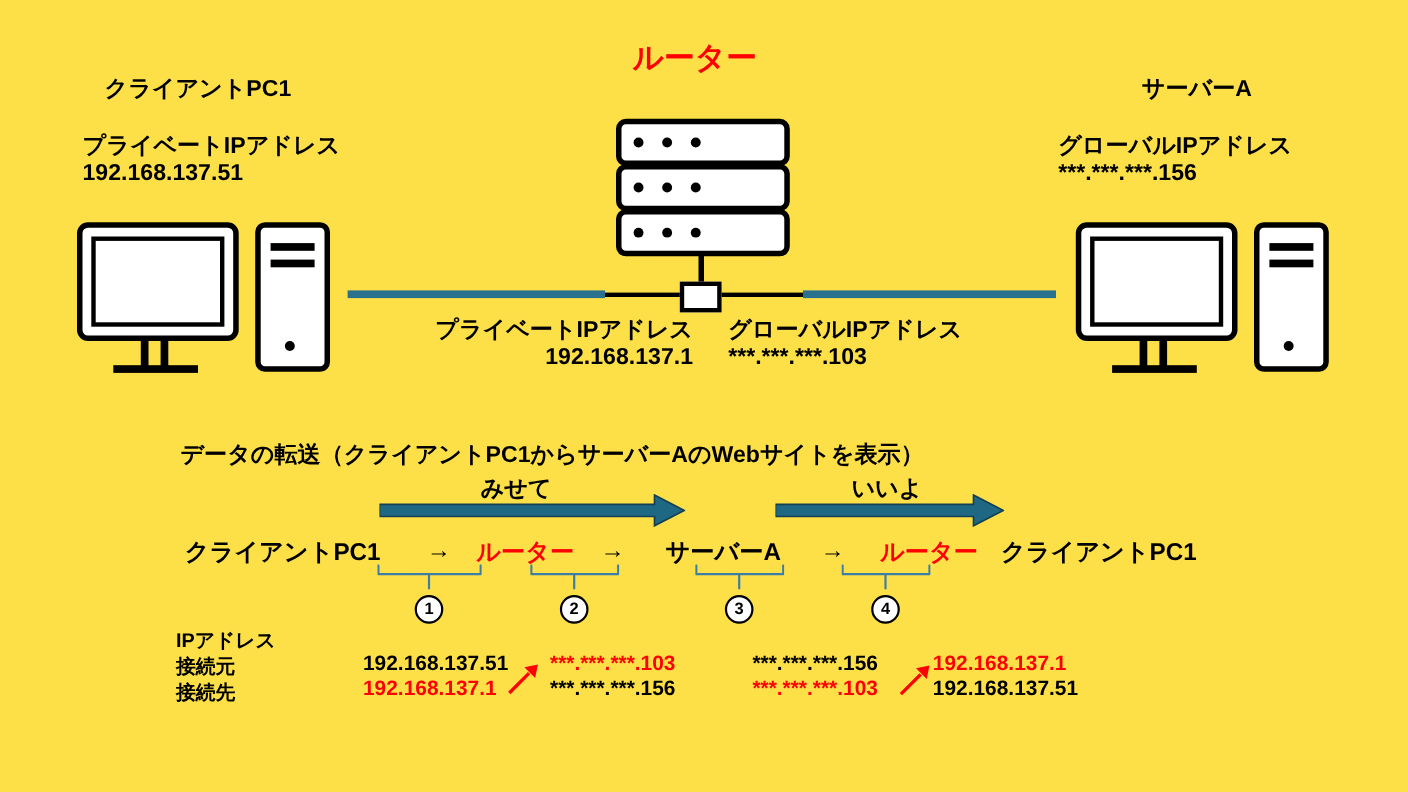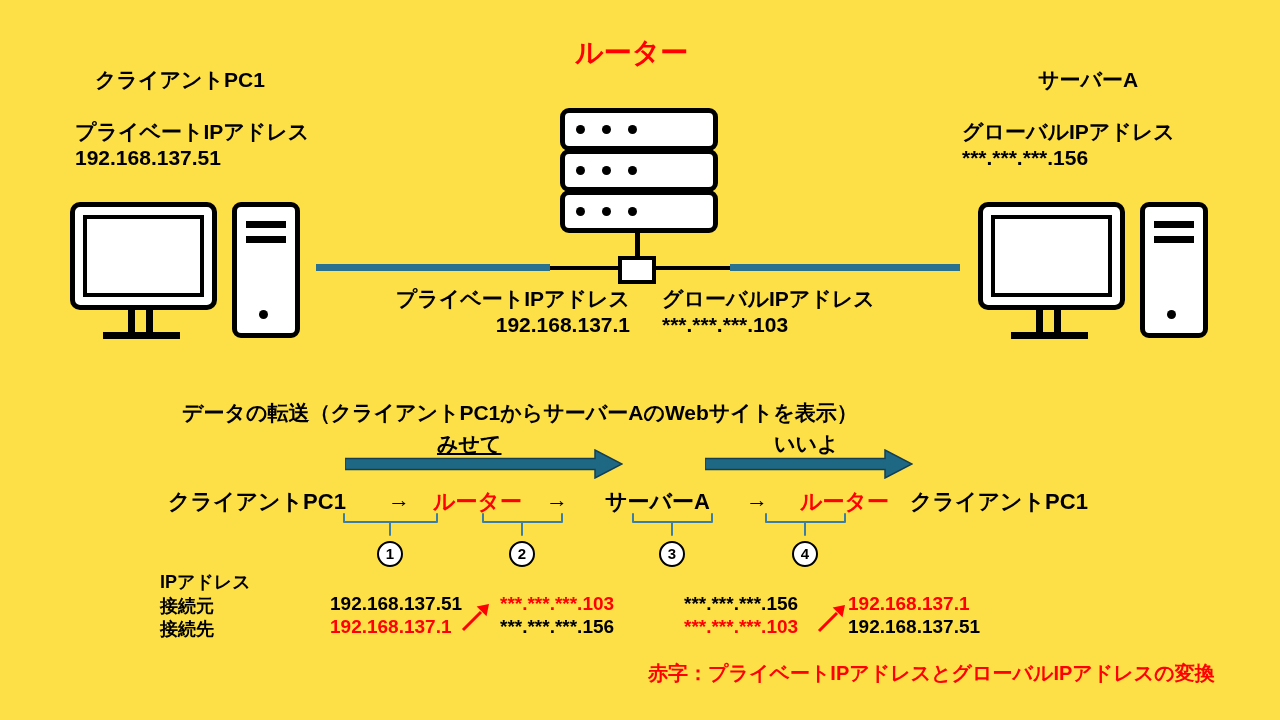--- a/index.html
+++ b/index.html
@@ -105,23 +105,23 @@
   <div class="teal-line" style="left:316px;width:234px;"></div>
   <div class="black-line" style="left:550px;width:68px;"></div>
   <div class="black-line" style="left:656px;width:74px;"></div>
   <div class="teal-line" style="left:730px;width:230px;"></div>
 
   <div class="abs t21 right" style="right:650px;top:285px;">プライベートIPアドレス</div>
   <div class="abs t21 right" style="right:650px;top:313px;">192.168.137.1</div>
   <div class="abs t21" style="left:662px;top:285px;">グローバルIPアドレス</div>
   <div class="abs t21" style="left:662px;top:313px;">***.***.***.103</div>
 
-  <div class="abs t21" style="left:182px;top:399px;">データの転送（クライアントPC1からサーバーAのWebサイトを表示）</div>
+  <div class="abs t21" style="left:164px;top:399px;">データの転送（クライアントPC1からサーバーAのWebサイトを表示）</div>
 
-  <div class="abs t21" style="left:437px;top:430px;text-decoration:underline;">みせて</div>
+  <div class="abs t21" style="left:437px;top:430px;">みせて</div>
   <div class="abs t21" style="left:774px;top:430px;text-align:center;">いいよ</div>
 
   <svg class="abs" style="left:345px;top:449px;" width="278" height="30">
     <polygon points="0,9.5 250,9.5 250,1 277,15 250,29 250,20.5 0,20.5" fill="#1f6884" stroke="#143e52" stroke-width="1.5"></polygon>
   </svg>
   <svg class="abs" style="left:705px;top:449px;" width="208" height="30">
     <polygon points="0,9.5 180,9.5 180,1 207,15 180,29 180,20.5 0,20.5" fill="#1f6884" stroke="#143e52" stroke-width="1.5"></polygon>
   </svg>
 
   <div class="abs t22" style="left:168px;top:487px;">クライアントPC1</div>
@@ -167,15 +167,14 @@
 
   <svg class="abs" style="left:460px;top:601px;" width="32" height="32">
     <line x1="3" y1="29" x2="21" y2="11" stroke="#ff0000" stroke-width="3"></line>
     <polygon points="29,3 26.5,15.3 16.7,5.5" fill="#ff0000"></polygon>
   </svg>
   <svg class="abs" style="left:816px;top:602px;" width="32" height="32">
     <line x1="3" y1="29" x2="21" y2="11" stroke="#ff0000" stroke-width="3"></line>
     <polygon points="29,3 26.5,15.3 16.7,5.5" fill="#ff0000"></polygon>
   </svg>
 
-  <div class="abs t20 red" style="left:648px;top:660px;">赤字：プライベートIPアドレスとグローバルIPアドレスの変換</div>
 
 </div>
 
 </body></html>

